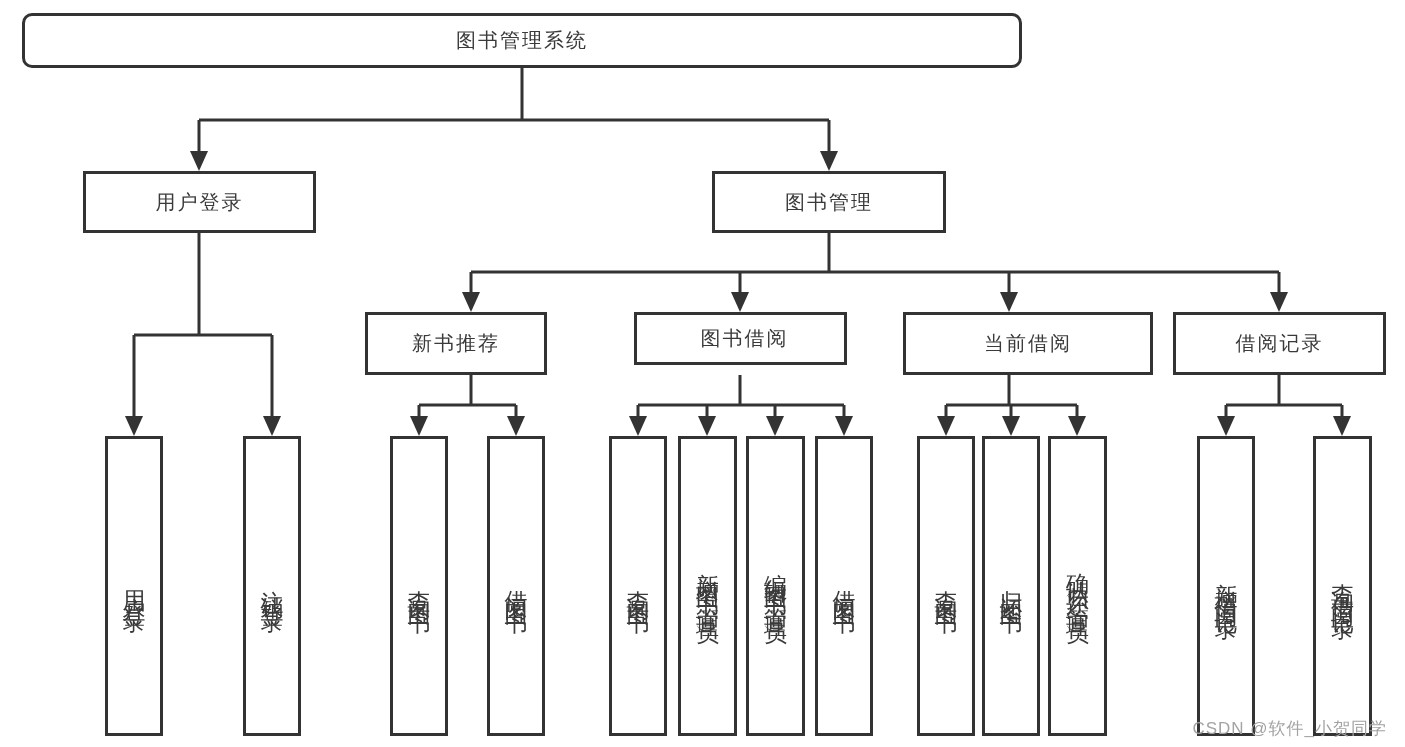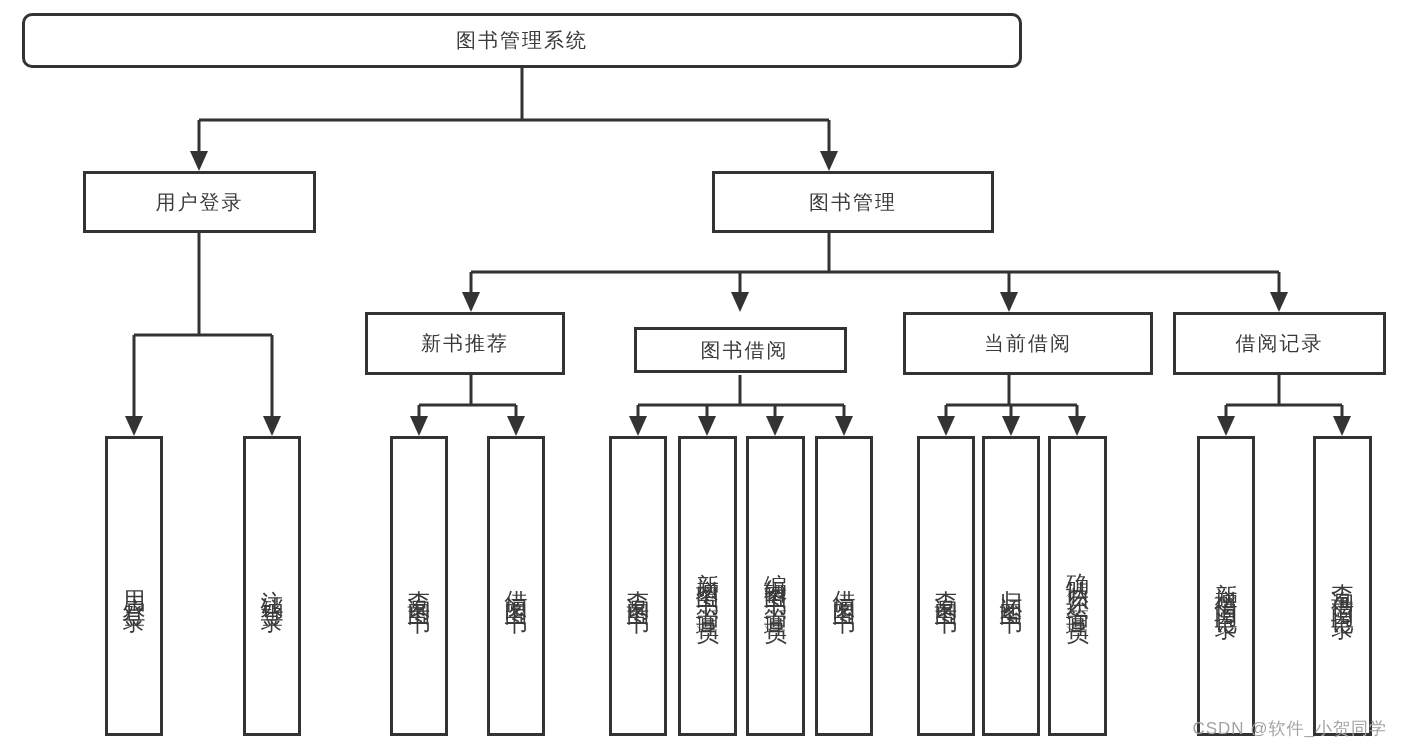--- a/index.html
+++ b/index.html
@@ -102,28 +102,28 @@
     </g>
   </svg>
 
   <div class="box hbox" style="left:22px; top:13px; width:1000px; height:55px;border-radius:10px;">
     <span>图书管理系统</span>
   </div>
 
   <div class="box hbox" style="left:83px; top:171px; width:233px; height:62px;">
     <span>用户登录</span>
   </div>
-  <div class="box hbox" style="left:712px; top:171px; width:282px; height:62px;">
+  <div class="box hbox" style="left:712px; top:171px; width:234px; height:62px;">
     <span>图书管理</span>
   </div>
 
-  <div class="box hbox" style="left:365px; top:312px; width:200px; height:63px;">
+  <div class="box hbox" style="left:365px; top:312px; width:182px; height:63px;">
     <span>新书推荐</span>
   </div>
-  <div class="box hbox" style="left:634px; top:327px; width:213px; height:46px;padding-left:8px;">
+  <div class="box hbox" style="left:634px; top:312px; width:213px; height:53px;padding-left:8px;">
     <span>图书借阅</span>
   </div>
   <div class="box hbox" style="left:903px; top:312px; width:250px; height:63px;">
     <span>当前借阅</span>
   </div>
   <div class="box hbox" style="left:1173px; top:312px; width:213px; height:63px;">
     <span>借阅记录</span>
   </div>
 
   <div class="box vbox" style="left:105px; top:436px; width:58px; height:300px;">

